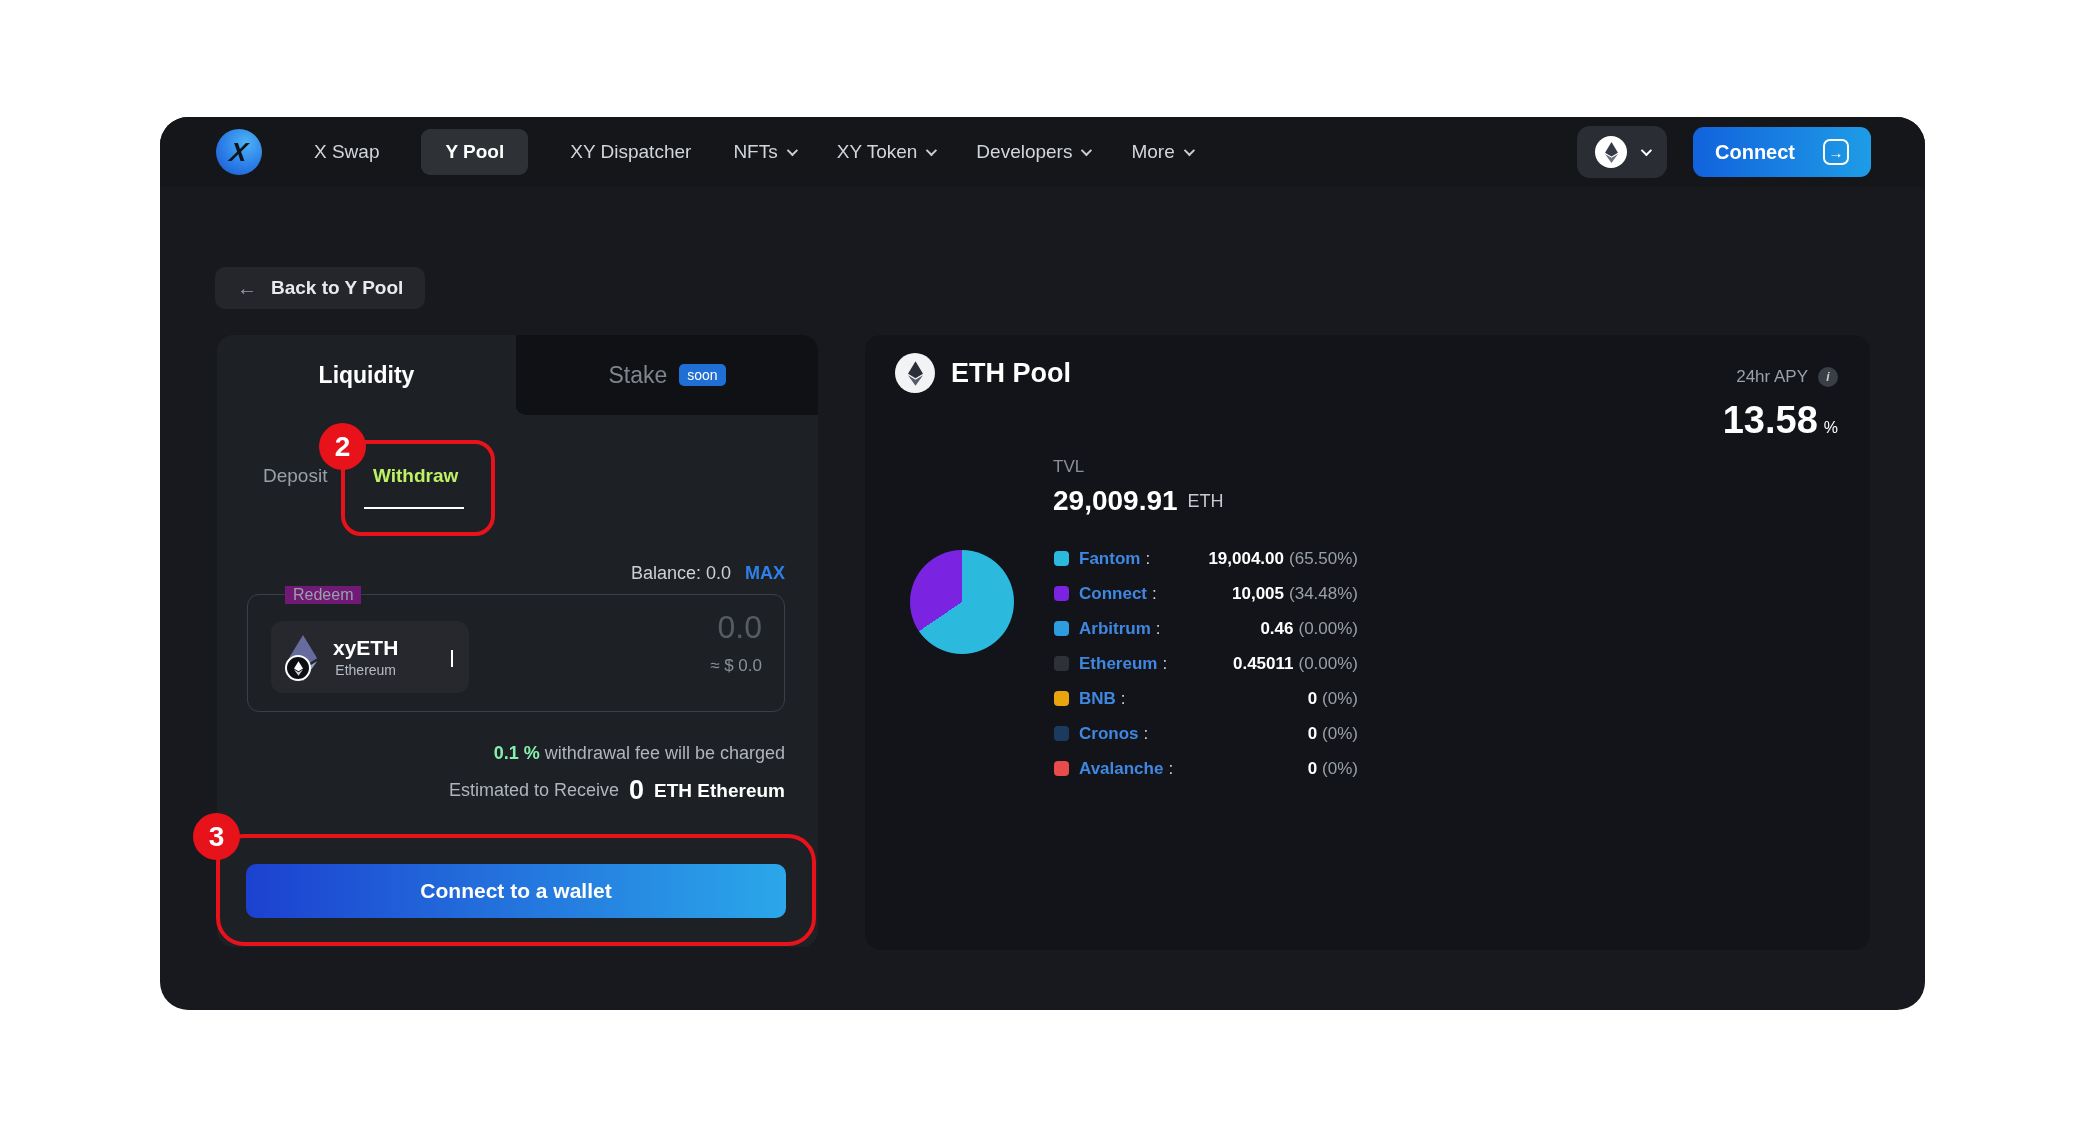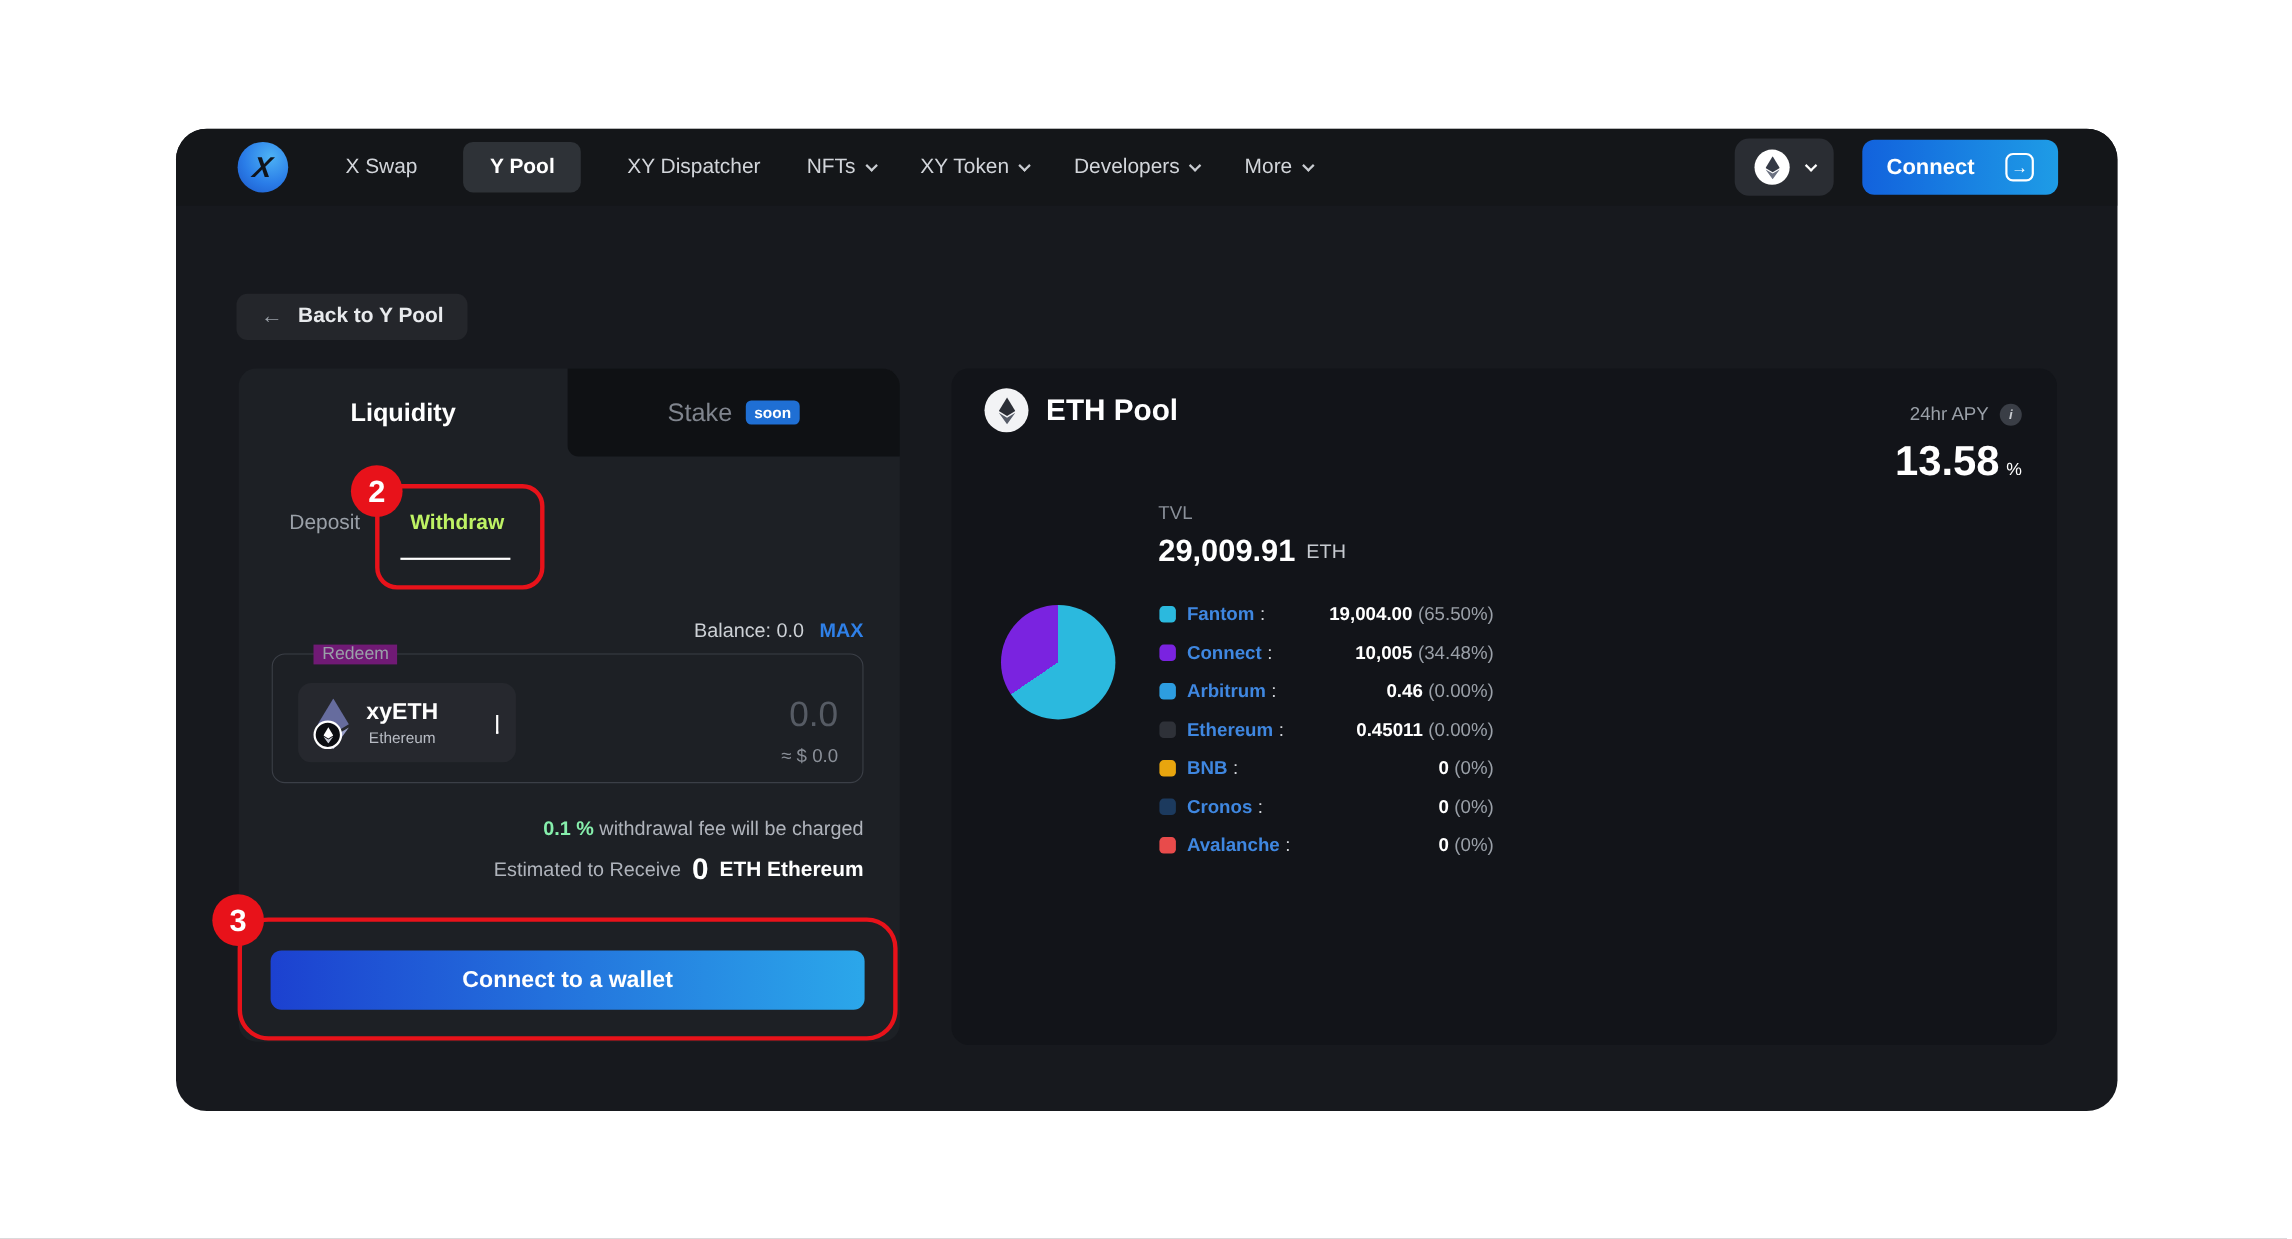--- a/index.html
+++ b/index.html
@@ -43,21 +43,21 @@
   
   .liq-card { position:absolute; left:57px; top:218px; width:601px; height:612px;
               background:#1d2025; border-radius:16px; }
   .stake-half { position:absolute; left:299px; top:0; width:302px; height:80px;
                 background:#0f1114; border-radius:0 16px 0 10px; display:flex;
                 align-items:center; justify-content:center; gap:12px; cursor:pointer; }
   .tab-liquidity { position:absolute; left:0; top:0; width:299px; height:80px;
                    display:flex; align-items:center; justify-content:center;
                    color:#ffffff; font-size:23px; font-weight:bold; cursor:pointer; }
   .stake-label { color:#80858e; font-size:23px; }
-  .soon-badge { background:#1f6fd4; color:#ffffff; font-size:14px; font-weight:bold;
+  .soon-badge { background:#1f6fd4; color:#ffffff; font-size:14px; font-weight:normal;
                 padding:3px 8px; border-radius:5px; }
   .subtab { position:absolute; top:130px; font-size:19px; cursor:pointer; }
   .subtab.deposit { left:46px; color:#9aa0a8; }
   .subtab.withdraw { left:156px; color:#bef264; font-weight:bold; }
   .withdraw-underline { position:absolute; left:147px; top:172px; width:100px; height:2px; background:#ffffff; }
 
   .balance-row { position:absolute; right:33px; top:228px; font-size:18px; color:#cdd1d6;
                  display:flex; gap:14px; align-items:center; }
   .max-btn { color:#2f80e8; font-weight:bold; cursor:pointer; }
 
@@ -70,21 +70,21 @@
                 display:flex; align-items:center; padding:0 16px; gap:12px; font-family:inherit; }
   .token-icon-wrap { position:relative; width:34px; height:44px; }
   .token-badge { position:absolute; left:-2px; bottom:-2px; width:26px; height:26px; border-radius:50%;
                  background:#0c0e12; border:2px solid #ffffff;
                  display:flex; align-items:center; justify-content:center; }
   .token-texts { text-align:center; }
   .token-sym { color:#ffffff; font-size:21px; font-weight:bold; }
   .token-net { color:#b8bcc4; font-size:14px; margin-top:2px; }
   .token-chev { margin-left:auto; }
   .token-chev .chev { border-color:#ffffff; }
-  .amount-col { position:absolute; right:22px; top:36px; text-align:right; }
+  .amount-col { position:absolute; right:22px; top:14px; text-align:right; }
   .amount-input { width:220px; background:transparent; border:none; outline:none; text-align:right;
                   font-size:32px; color:#565b64; font-family:inherit; }
   .amount-input::placeholder { color:#565b64; }
   .usd-approx { color:#8a8f98; font-size:17px; margin-top:10px; }
 
   .fee-row { position:absolute; right:33px; top:408px; font-size:18px; color:#b0b4bc; }
   .fee-row b { color:#86efac; }
   .est-row { position:absolute; right:33px; top:440px; display:flex; align-items:center; gap:10px; }
   .est-label { color:#b0b4bc; font-size:18px; }
   .est-value { color:#ffffff; font-size:27px; font-weight:bold; }

